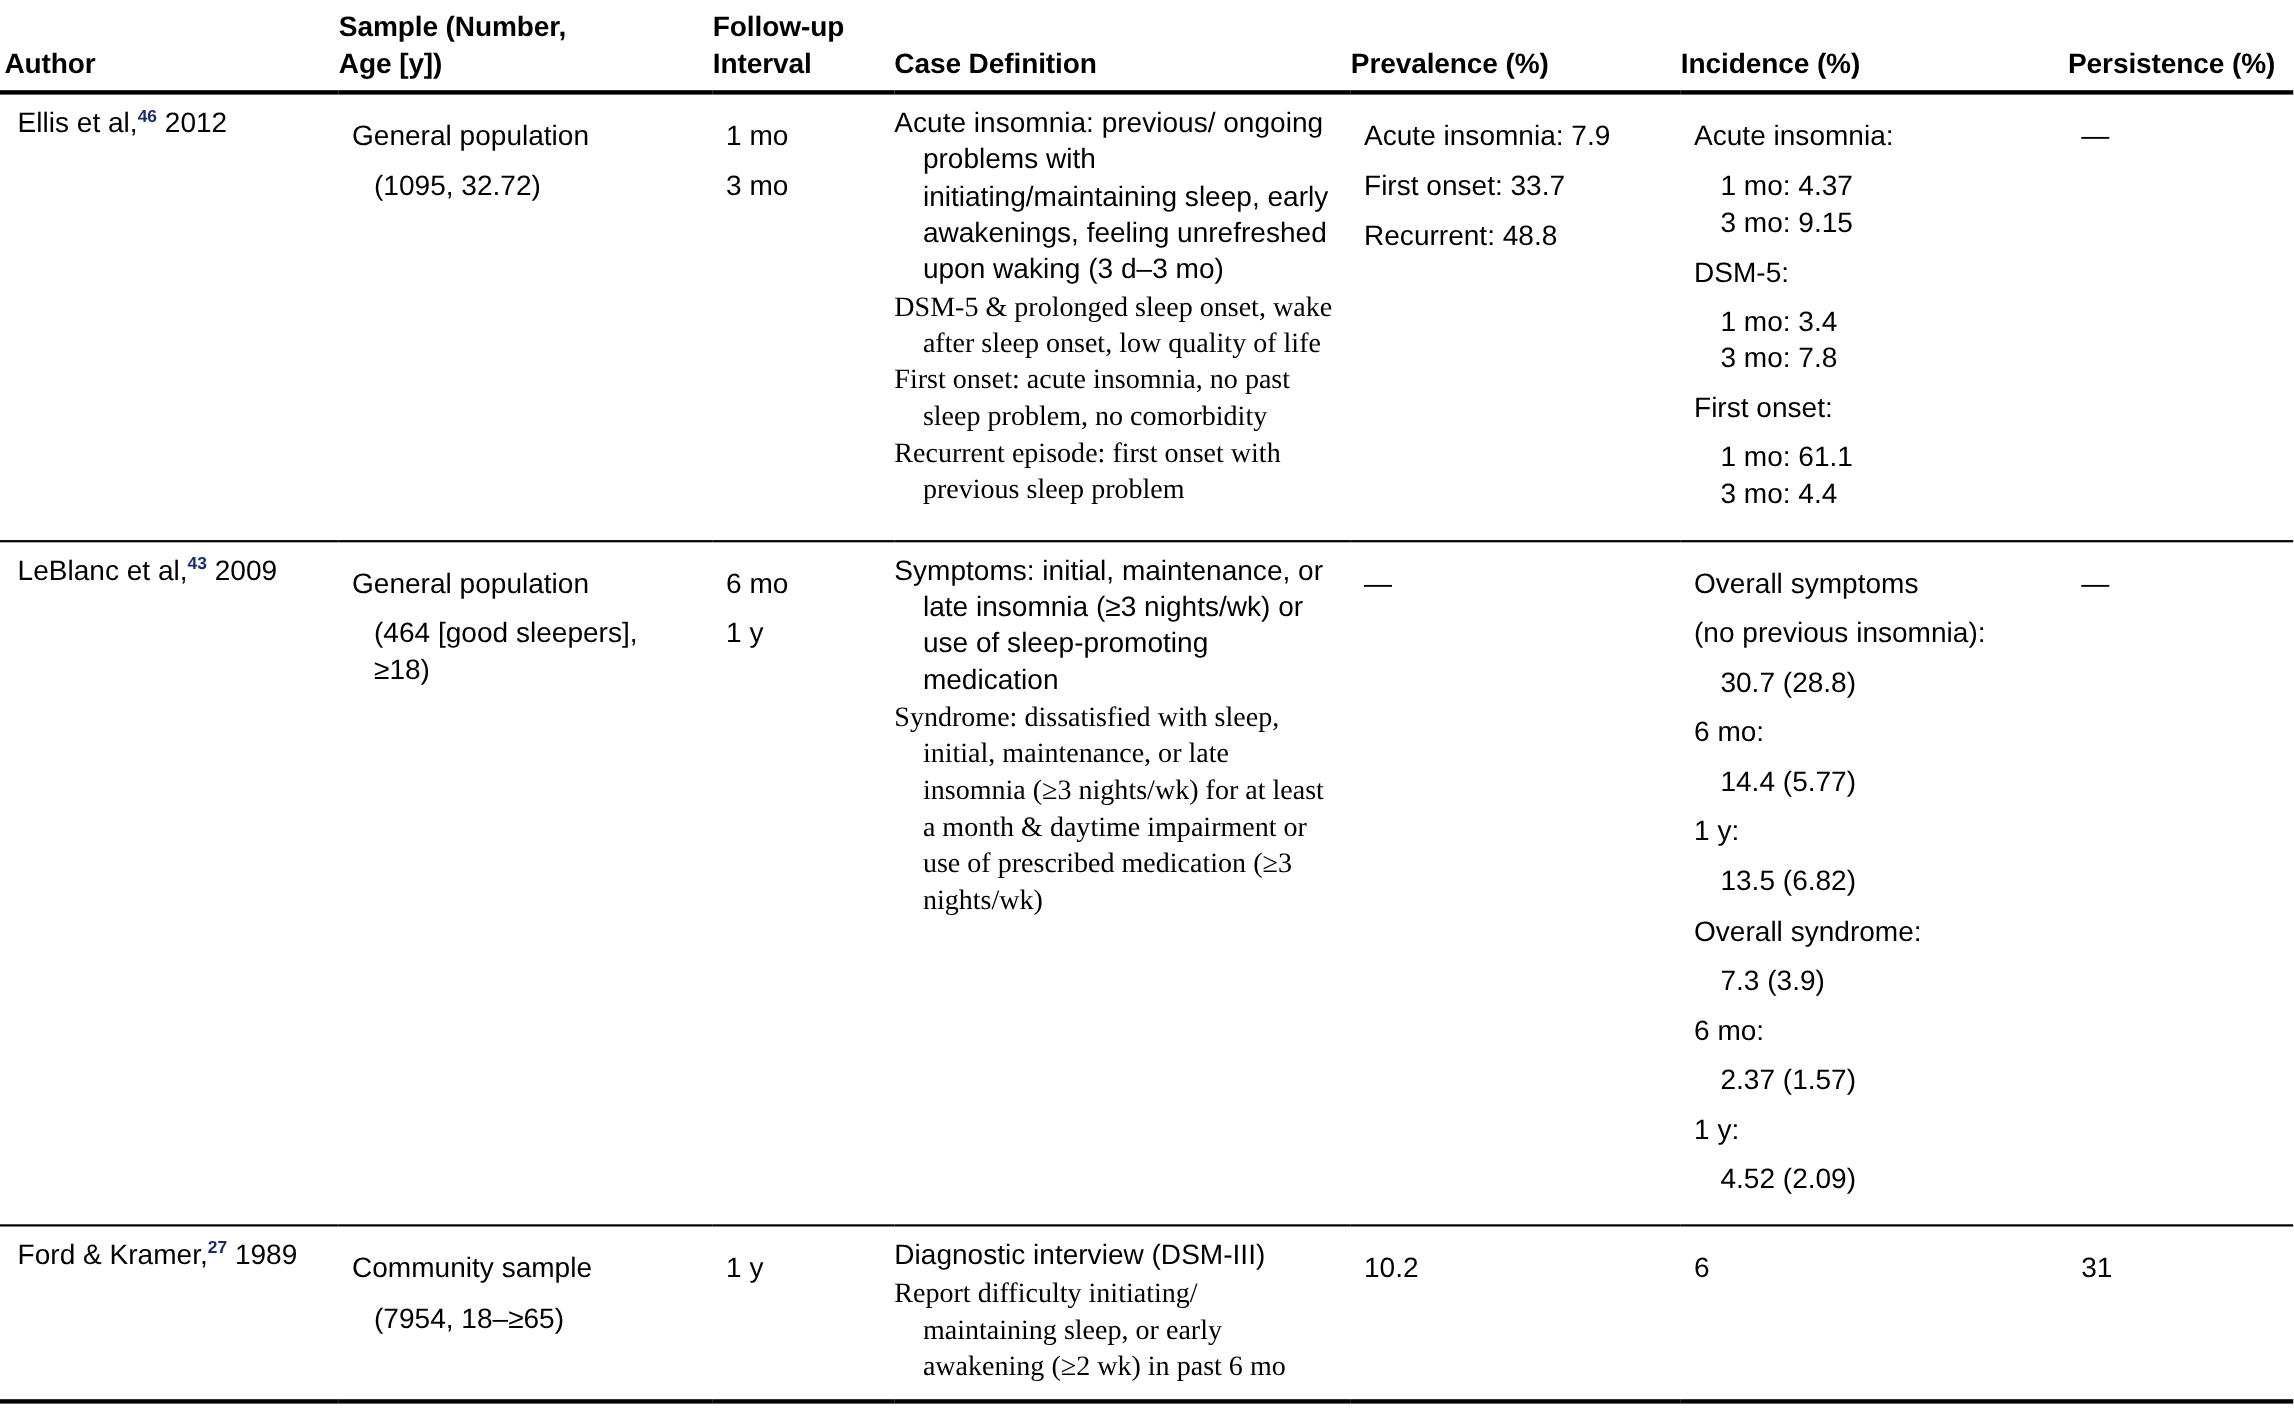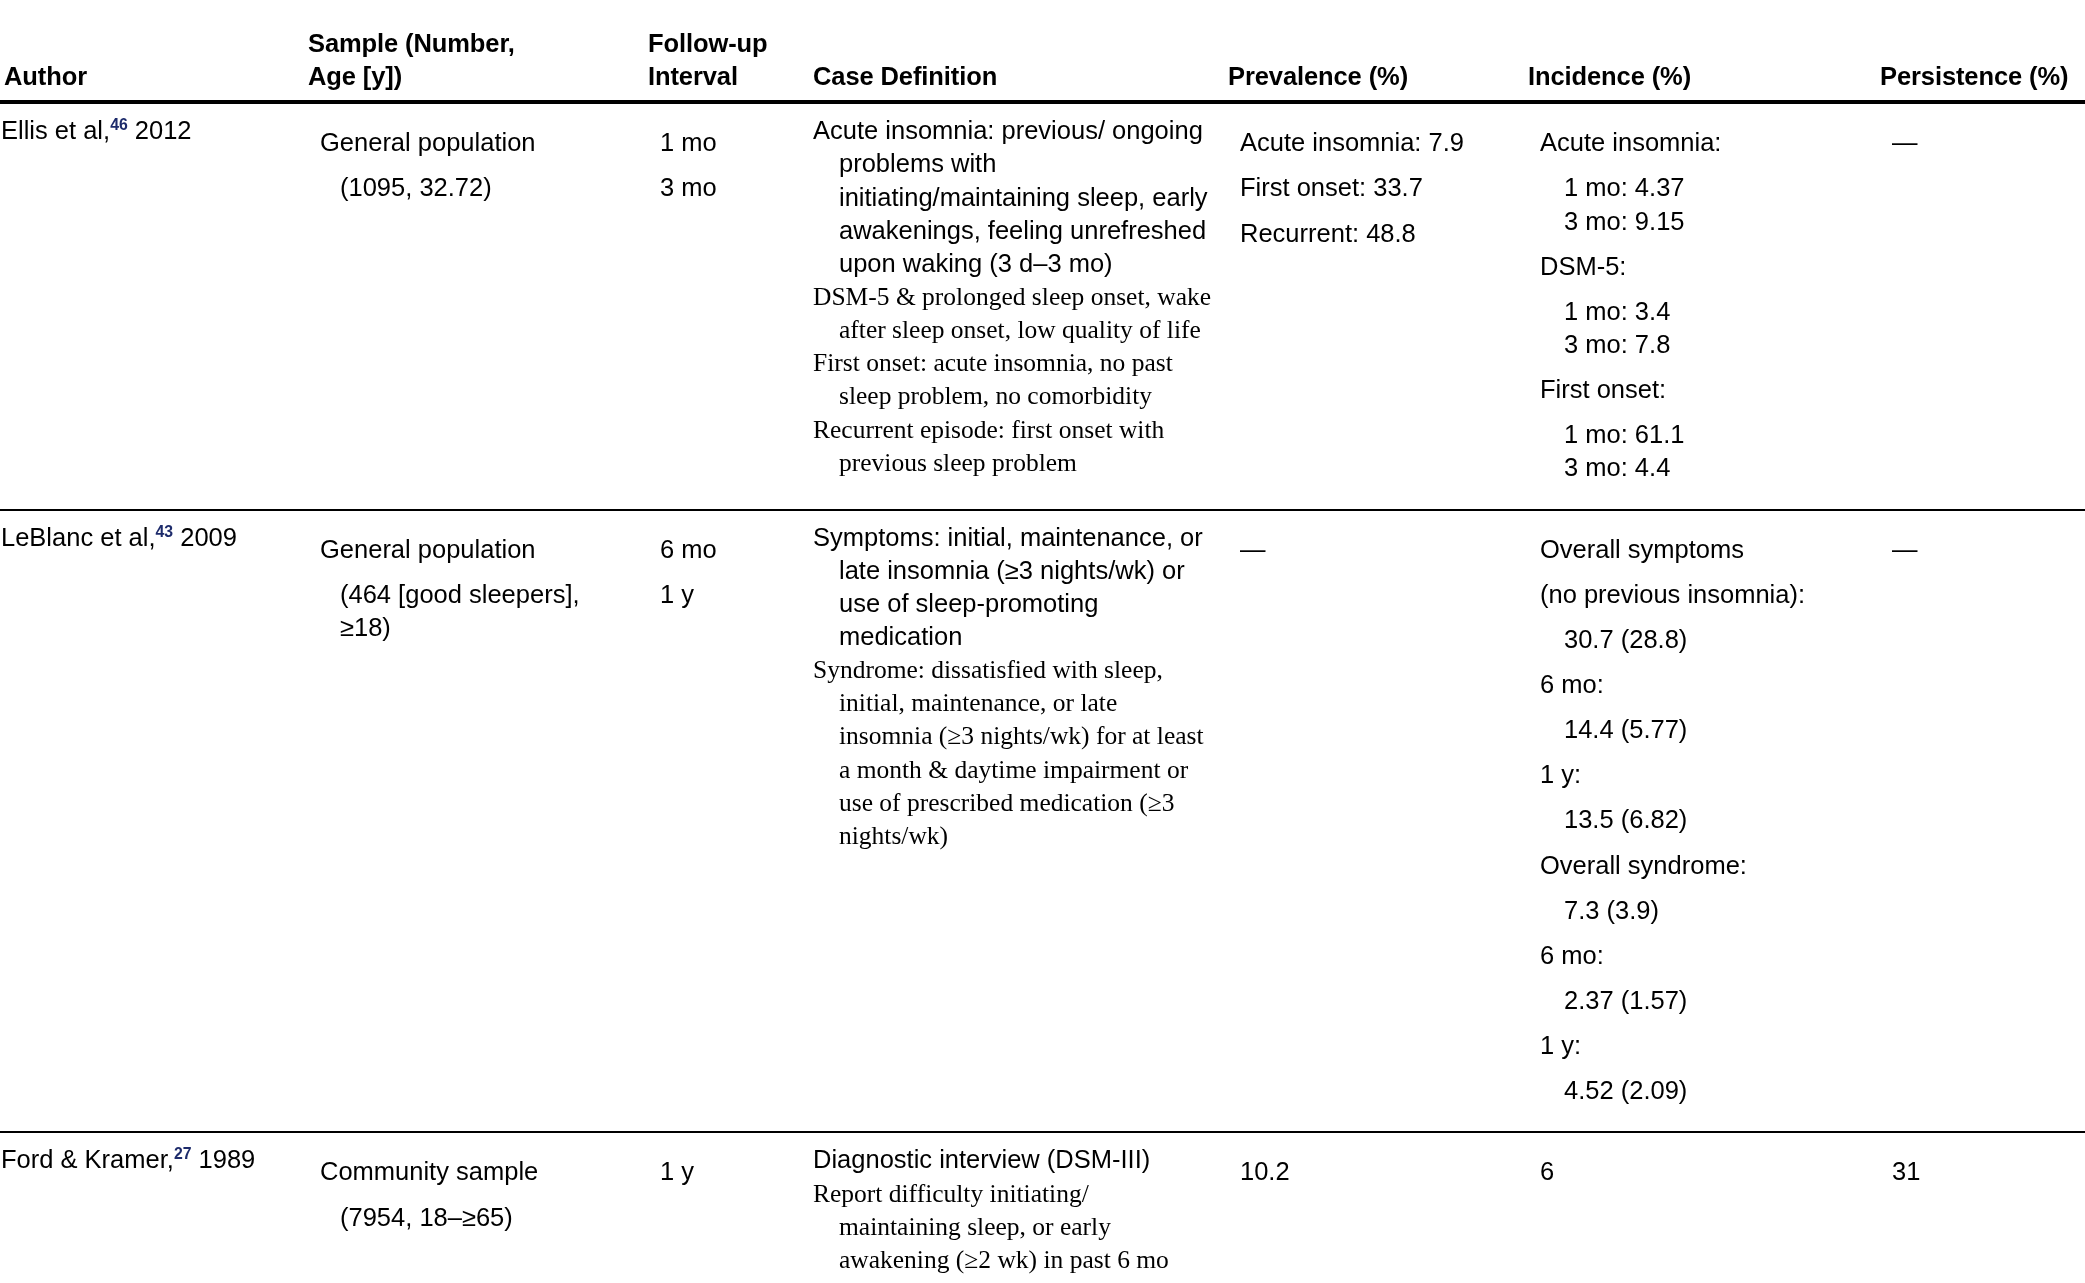--- a/index.html
+++ b/index.html
@@ -31,33 +31,33 @@
   table.study-table col.c-followup    { width: 165px; }
   table.study-table col.c-casedef     { width: 415px; }
   table.study-table col.c-prevalence  { width: 300px; }
   table.study-table col.c-incidence   { width: 352px; }
   table.study-table col.c-persistence { width: 205px; }
 
   thead th {
     text-align: left;
     vertical-align: bottom;
     font-weight: bold;
-    padding: 27px 12px 7px 0;
+    padding: 9px 12px 7px 0;
     border-bottom: 4px solid #000;
     white-space: pre-line;
     letter-spacing: -0.1px;
   }
   thead th:first-child { padding-left: 4px; }
 
   tbody td {
     vertical-align: top;
     padding: 10px 12px 24px 0;
     border-bottom: 2px solid #000;
   }
-  tbody td:first-child { padding-left: 1px; }
+  tbody td:first-child { padding-left: 16px; }
   tbody tr:last-child td {
     border-bottom: 4px solid #000;
     padding-bottom: 14px;
   }
 
   
   .hang {
     padding-left: 26px;
     text-indent: -26px;
     margin: 0;

